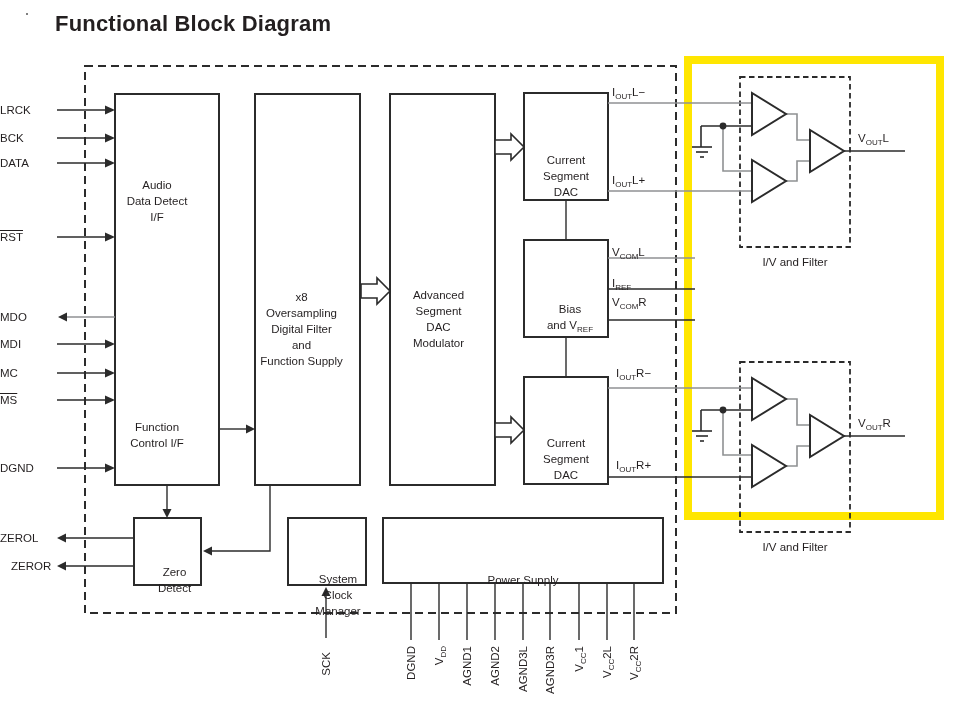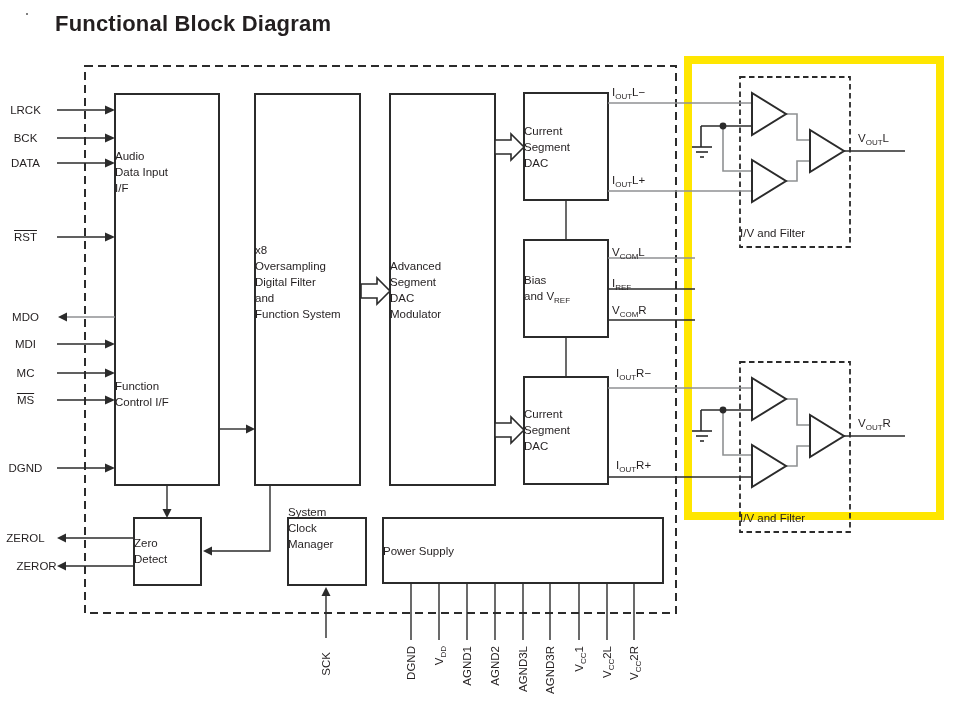--- a/index.html
+++ b/index.html
@@ -1,21 +1,21 @@
 <!DOCTYPE html>
 <html><head>
 <meta charset="utf-8">
 <style>
   html,body{margin:0;padding:0;background:#fff;}
   .stage{position:relative;width:957px;height:728px;background:#ffffff;
          font-family:"Liberation Sans",sans-serif;color:#231f20;overflow:hidden;}
   svg{position:absolute;left:0;top:0;}
   .lbl{position:absolute;font-size:11.5px;line-height:14px;white-space:nowrap;}
-  .left-pin{width:51px;text-align:center;}
-  .blk{position:absolute;font-size:11.5px;line-height:16px;}
+  .left-pin{width:51px;text-align:left;}
+  .blk{position:absolute;text-align:center;font-size:11.5px;line-height:16px;margin-top:29px;}
   sub{font-size:8px;line-height:0;letter-spacing:0;}
   .ov{text-decoration:overline;}
   .vlabel{position:absolute;transform:rotate(-90deg);transform-origin:0 0;
           width:70px;height:16px;text-align:right;font-size:11.5px;line-height:16px;white-space:nowrap;}
   .vlabel.sck{width:48px;}
   .title{position:absolute;left:55px;top:11px;font-size:22px;font-weight:bold;letter-spacing:0.2px;}
   .artifact-dot{position:absolute;left:26px;top:13px;width:2px;height:2px;background:#555;border-radius:50%;}
 </style>
 </head>
 <body>
@@ -152,33 +152,33 @@
   <div class="lbl left-pin" style="left:0;top:310px">MDO</div>
   <div class="lbl left-pin" style="left:0;top:337px">MDI</div>
   <div class="lbl left-pin" style="left:0;top:366px">MC</div>
   <div class="lbl left-pin" style="left:0;top:393px"><span class="ov">MS</span></div>
   <div class="lbl left-pin" style="left:0;top:461px">DGND</div>
   <div class="lbl left-pin" style="left:0;top:531px">ZEROL</div>
   <div class="lbl left-pin" style="left:11px;top:559px">ZEROR</div>
 
   <div class="blk" style="left:115px;top:148px;width:84px">
     <div>Audio</div>
-    <div>Data Input</div>
+    <div>Data Detect</div>
     <div>I/F</div>
   </div>
-  <div class="blk" style="left:115px;top:378px;width:84px">
+  <div class="blk" style="left:115px;top:390px;width:84px">
     <div>Function</div>
     <div>Control I/F</div>
   </div>
-  <div class="blk" style="left:255px;top:242px;width:93px">
+  <div class="blk" style="left:255px;top:260px;width:93px">
     <div>x8</div>
     <div>Oversampling</div>
     <div>Digital Filter</div>
     <div>and</div>
-    <div>Function System</div>
+    <div>Function Supply</div>
   </div>
   <div class="blk" style="left:390px;top:258px;width:97px">
     <div>Advanced</div>
     <div>Segment</div>
     <div>DAC</div>
     <div>Modulator</div>
   </div>
   <div class="blk" style="left:524px;top:123px;width:84px">
     <div>Current</div>
     <div>Segment</div>
@@ -190,34 +190,34 @@
   </div>
   <div class="blk" style="left:524px;top:406px;width:84px">
     <div>Current</div>
     <div>Segment</div>
     <div>DAC</div>
   </div>
   <div class="blk" style="left:134px;top:535px;width:81px">
     <div>Zero</div>
     <div>Detect</div>
   </div>
-  <div class="blk" style="left:288px;top:504px;width:100px">
+  <div class="blk" style="left:288px;top:542px;width:100px">
     <div>System</div>
     <div>Clock</div>
     <div>Manager</div>
   </div>
   <div class="blk" style="left:383px;top:543px;width:280px">Power Supply</div>
   <div class="blk" style="left:740px;top:225px;width:110px">I/V and Filter</div>
   <div class="blk" style="left:740px;top:510px;width:110px">I/V and Filter</div>
 
   <div class="lbl" style="left:612px;top:85px"><span>I</span><sub>OUT</sub><span>L−</span></div>
   <div class="lbl" style="left:612px;top:173px"><span>I</span><sub>OUT</sub><span>L+</span></div>
   <div class="lbl" style="left:612px;top:245px"><span>V</span><sub>COM</sub><span>L</span></div>
   <div class="lbl" style="left:612px;top:276px"><span>I</span><sub>REF</sub><span></span></div>
-  <div class="lbl" style="left:612px;top:303px"><span>V</span><sub>COM</sub><span>R</span></div>
+  <div class="lbl" style="left:612px;top:295px"><span>V</span><sub>COM</sub><span>R</span></div>
   <div class="lbl" style="left:616px;top:366px"><span>I</span><sub>OUT</sub><span>R−</span></div>
   <div class="lbl" style="left:616px;top:458px"><span>I</span><sub>OUT</sub><span>R+</span></div>
   <div class="lbl" style="left:858px;top:131px"><span>V</span><sub>OUT</sub><span>L</span></div>
   <div class="lbl" style="left:858px;top:416px"><span>V</span><sub>OUT</sub><span>R</span></div>
 
   <div class="vlabel" style="left:403px;top:716px"><span>DGND</span><sub></sub><span></span></div>
   <div class="vlabel" style="left:431px;top:716px"><span>V</span><sub>DD</sub><span></span></div>
   <div class="vlabel" style="left:459px;top:716px"><span>AGND1</span><sub></sub><span></span></div>
   <div class="vlabel" style="left:487px;top:716px"><span>AGND2</span><sub></sub><span></span></div>
   <div class="vlabel" style="left:515px;top:716px"><span>AGND3L</span><sub></sub><span></span></div>

